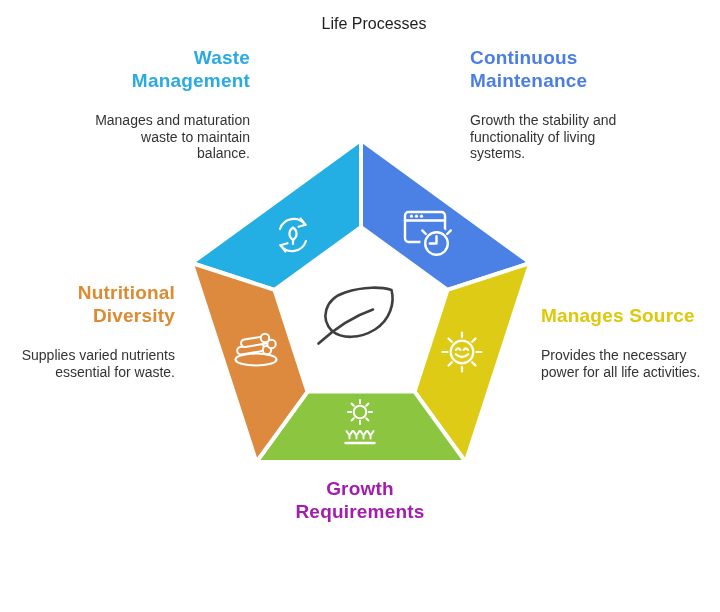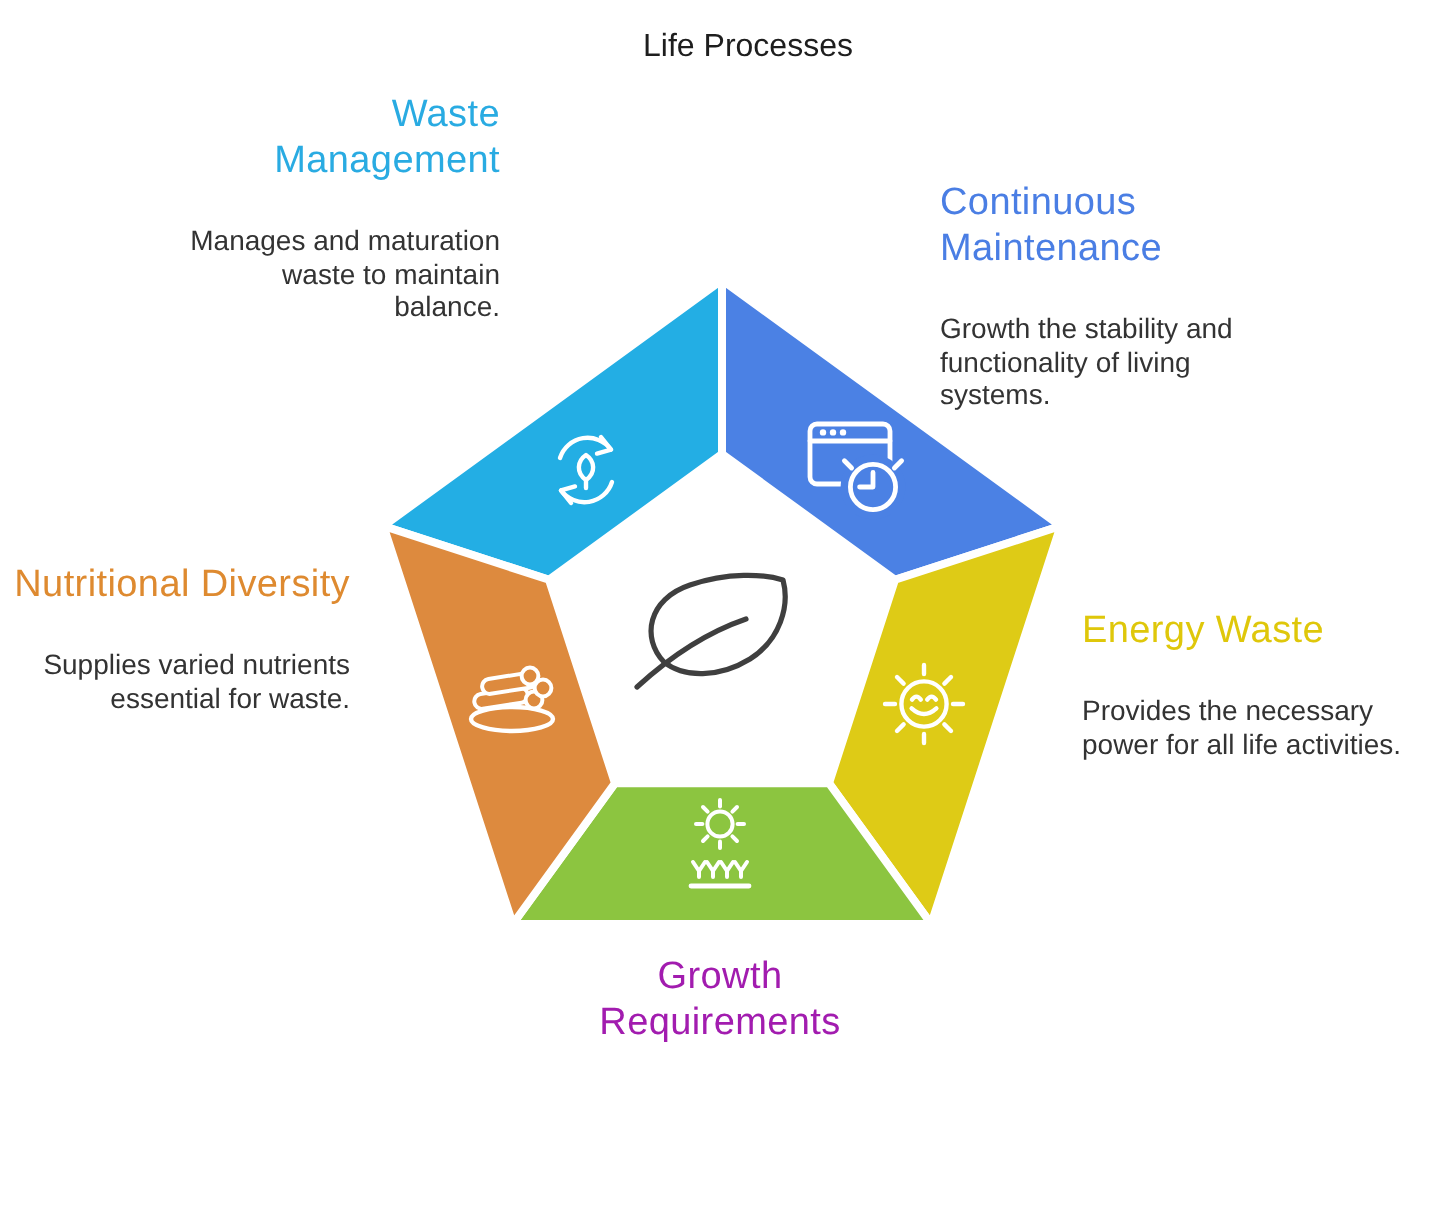--- a/index.html
+++ b/index.html
@@ -8,21 +8,21 @@
     font-family:"Liberation Sans", sans-serif;
   }
   #stage-svg { position:absolute; left:0; top:0; }
   #title {
     position:absolute; top:10px; left:274px; width:200px;
     text-align:center; font-size:16px; line-height:28px; color:#1e1e1e;
   }
   .label { position:absolute; }
   .label h3 {
     margin:0 0 20px 0; font-size:19px; line-height:23px;
-    font-weight:400; letter-spacing:.2px;
+    font-weight:700; letter-spacing:.2px;
   }
   .label p { margin:0; font-size:14px; line-height:16.5px; color:#333333; }
   .align-right  { text-align:right; }
   .align-left   { text-align:left; }
   .align-center { text-align:center; }
   .label-waste       { top:46px;  left:85px;  width:165px; }
   .label-continuous  { top:46px;  left:470px; width:175px; }
   .label-nutritional { top:281px; left:0;     width:175px; }
   .label-energy      { top:304px; left:541px; width:170px; }
   .label-growth      { top:477px; left:270px; width:180px; }
@@ -116,26 +116,26 @@
     <path d="M 2.5,61.5 C 20,45.5 38,34 57,27.5"></path>
   </g>
 </svg>
 
 <div class="label align-right label-waste">
   <h3 style="color: rgb(41, 171, 226);">Waste Management</h3>
   <p>Manages and maturation waste to maintain balance.</p>
 </div>
 
 <div class="label align-left label-continuous">
-  <h3 style="color: rgb(74, 126, 228); margin-top: 44px;">Continuous Maintenance</h3>
+  <h3 style="color: rgb(74, 126, 228);">Continuous Maintenance</h3>
   <p>Growth the stability and functionality of living systems.</p>
 </div>
 
 <div class="label align-left label-energy">
-  <h3 style="color: rgb(223, 199, 10);">Energy Waste</h3>
+  <h3 style="color: rgb(223, 199, 10);">Manages Source</h3>
   <p>Provides the necessary power for all life activities.</p>
 </div>
 
 <div class="label align-center label-growth">
   <h3 style="color: #a21caf;">Growth Requirements</h3>
 </div>
 
 <div class="label align-right label-nutritional">
   <h3 style="color: rgb(222, 138, 48);">Nutritional Diversity</h3>
   <p>Supplies varied nutrients essential for waste.</p>

